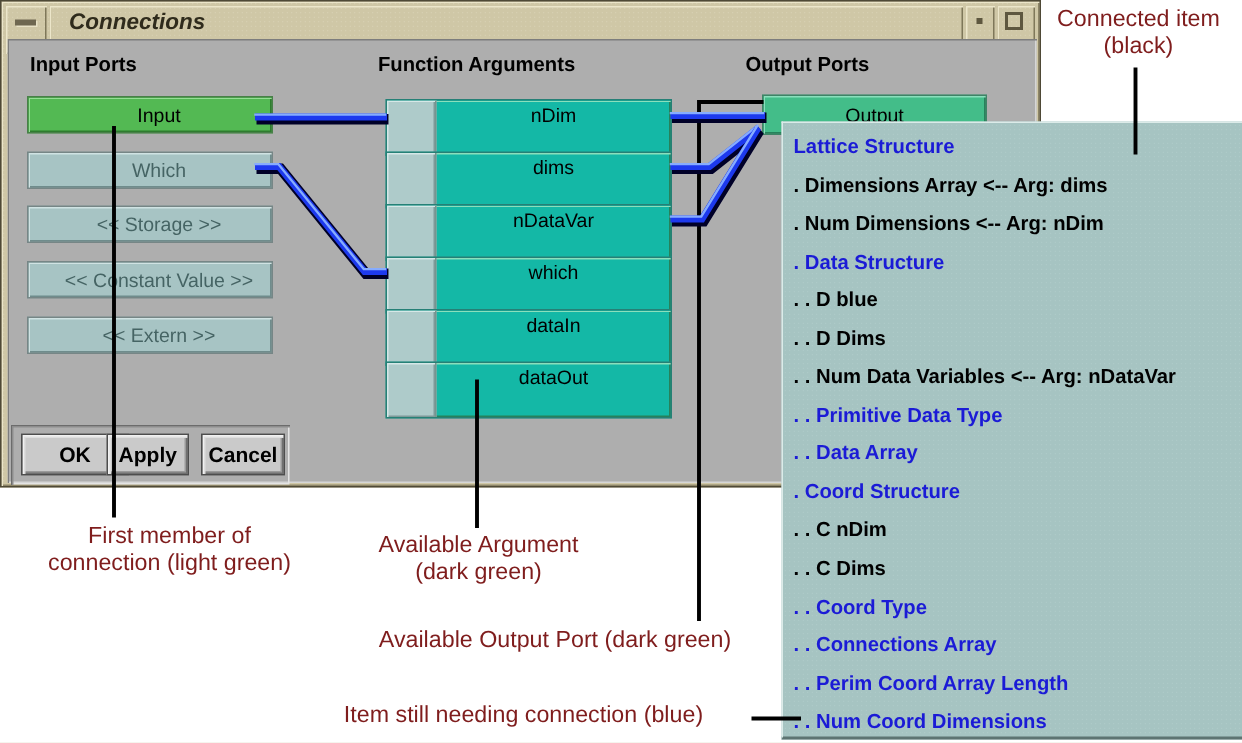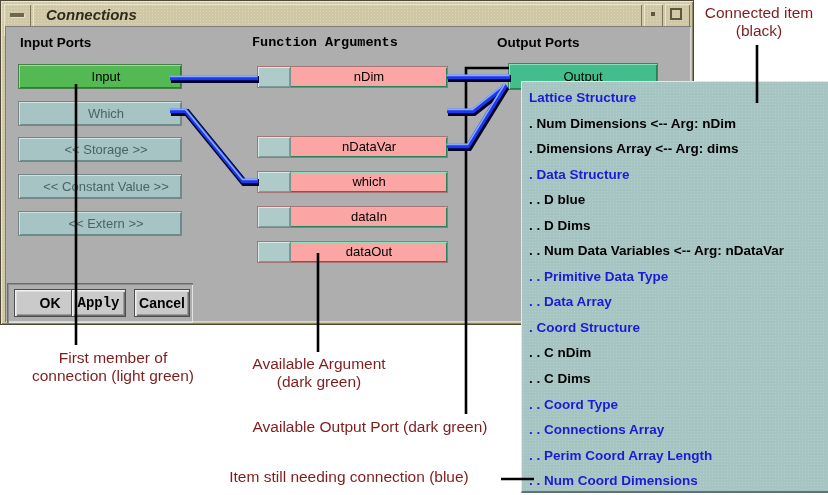--- a/index.html
+++ b/index.html
@@ -35,47 +35,47 @@
     border:2px solid #5e573f; box-sizing:border-box; }
   .window-body {
     position:absolute; left:4px; top:25px; width:686px; height:296px;
     background:#aeaeae;
     box-shadow: inset 1px 1px 0 #7d7d7d, inset -1px -1px 0 #d6d6d6;
   }
   
   .col-header { position:absolute; top:35px; font-weight:bold; font-size:13.5px;
     color:#000; text-align:left; z-index:2; }
   .hdr-input  { left:20px;  width:150px; }
-  .hdr-args   { left:252px; width:170px;font-family:Liberation Mono, monospace; }
+  .hdr-args   { left:252px; width:170px; }
   .hdr-output { left:497px; width:150px; }
   
   .port { position:absolute; box-sizing:border-box; font-size:13px; color:#000;
     text-align:center; white-space:nowrap; z-index:2; border:1px solid rgba(60,60,60,0.45); }
   .left-port { left:18px; width:164px; height:25px; line-height:23px;padding-left:12px; }
   .green-light { background:#53b953;
     box-shadow: inset 1px 1px 0 #94de94, inset -1px -1px 0 #2e7c2e; }
   .disabled-port { background:#a7c4c4; color:rgba(32,62,62,0.72);
     box-shadow: inset 1px 1px 0 #d0e3e3, inset -1px -1px 0 #6f8c8c; }
-  .arg-port { left:257px; width:191px; height:22px; line-height:20px; padding-left:33px;
-    background:#fca5a5; box-shadow: inset 1px 1px 0 #8adfbc, inset -1px -1px 0 #27815b; }
+  .arg-port { left:257px; width:191px; height:38px; line-height:20px; padding-left:33px;
+    background:#14b8a6; box-shadow: inset 1px 1px 0 #8adfbc, inset -1px -1px 0 #27815b; }
   .arg-port .tab { content:""; position:absolute; left:0; top:0; width:33px; height:100%;
     background:#aecbca; box-shadow: inset 1px 1px 0 #d6e8e7, inset -1px -1px 0 #7e9a99;
     border-right:1px solid #77938f; box-sizing:border-box; }
   .output-port { left:508px; top:63px; width:150px; height:27px; line-height:25px;
     background:#43bd89; box-shadow: inset 1px 1px 0 #8adfbc, inset -1px -1px 0 #27815b; }
   
   .action-well { position:absolute; left:7px; top:283px; width:186px; height:40px; z-index:2;
     box-shadow: inset 1px 1px 0 #6c6c6c, inset 2px 2px 0 #8d8d8d, inset -1px -1px 0 #e4e4e4; }
   .action-btn { position:absolute; top:289px; height:28px; z-index:2; background:#cacaca;
     font-weight:bold; font-size:14px; color:#000; text-align:center; line-height:26px;
     box-sizing:border-box; border:1px solid #4d4d4d;
     box-shadow: inset 1px 1px 0 #f1f1f1, inset 2px 2px 0 #dedede,
                 inset -1px -1px 0 #6f6f6f, inset -2px -2px 0 #9a9a9a; }
   .btn-ok     { left:14px;  width:72px;text-align:center; }
-  .btn-apply  { left:71px;  width:55px;font-family:Liberation Mono, monospace; }
+  .btn-apply  { left:71px;  width:55px; }
   .btn-cancel { left:134px; width:56px; }
   
   .popup {
     position:absolute; left:521px; top:81px; width:307px; height:412px; z-index:3;
     box-sizing:border-box; background:#a6c4c2;
     background-image:radial-gradient(#b4cfcd 26%, rgba(0,0,0,0) 27%);
     background-size:3px 3px;
     border-top:1px solid #dcebe9; border-left:1px solid #dcebe9;
     border-bottom:2px solid #5d7472;
     padding:3px 0 0 7px;
@@ -120,36 +120,37 @@
   <div class="col-header hdr-args">Function Arguments</div>
   <div class="col-header hdr-output">Output Ports</div>
 
   <div class="port left-port green-light" style="top:64px">Input</div>
   <div class="port left-port disabled-port" style="top:101px">Which</div>
   <div class="port left-port disabled-port" style="top:137px">&lt;&lt; Storage &gt;&gt;</div>
   <div class="port left-port disabled-port" style="top:174px">&lt;&lt; Constant Value &gt;&gt;</div>
   <div class="port left-port disabled-port" style="top:211px">&lt;&lt; Extern &gt;&gt;</div>
 
   <div class="port arg-port" style="top:66px"><span class="tab"></span><span>nDim</span></div>
+  <div class="port arg-port" style="top:101px"><span class="tab"></span><span>dims</span></div>
   <div class="port arg-port" style="top:136px"><span class="tab"></span><span>nDataVar</span></div>
   <div class="port arg-port" style="top:171px"><span class="tab"></span><span>which</span></div>
   <div class="port arg-port" style="top:206px"><span class="tab"></span><span>dataIn</span></div>
   <div class="port arg-port" style="top:241px"><span class="tab"></span><span>dataOut</span></div>
 
   <div class="port output-port">Output</div>
 
   <div class="action-well"></div>
   <div class="action-btn btn-ok">OK</div>
   <div class="action-btn btn-apply">Apply</div>
   <div class="action-btn btn-cancel">Cancel</div>
 
   <div class="popup">
     <div class="popup-item blue">Lattice Structure</div>
+    <div class="popup-item black">. Dimensions Array &lt;-- Arg: dims</div>
     <div class="popup-item black">. Num Dimensions &lt;-- Arg: nDim</div>
-    <div class="popup-item black">. Dimensions Array &lt;-- Arg: dims</div>
     <div class="popup-item blue">. Data Structure</div>
     <div class="popup-item black">. . D blue</div>
     <div class="popup-item black">. . D Dims</div>
     <div class="popup-item black">. . Num Data Variables &lt;-- Arg: nDataVar</div>
     <div class="popup-item blue">. . Primitive Data Type</div>
     <div class="popup-item blue">. . Data Array</div>
     <div class="popup-item blue">. Coord Structure</div>
     <div class="popup-item black">. . C nDim</div>
     <div class="popup-item black">. . C Dims</div>
     <div class="popup-item blue">. . Coord Type</div>

